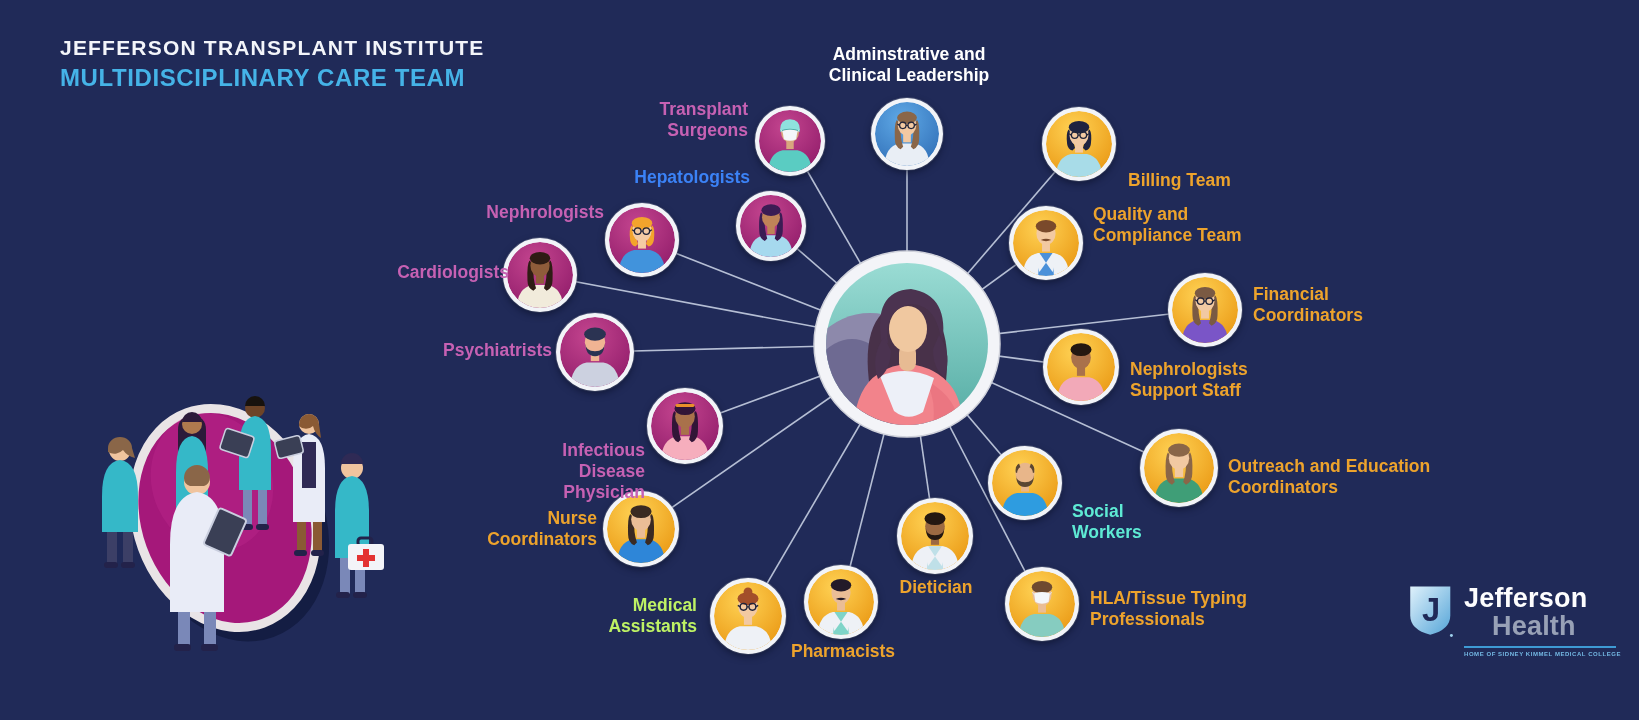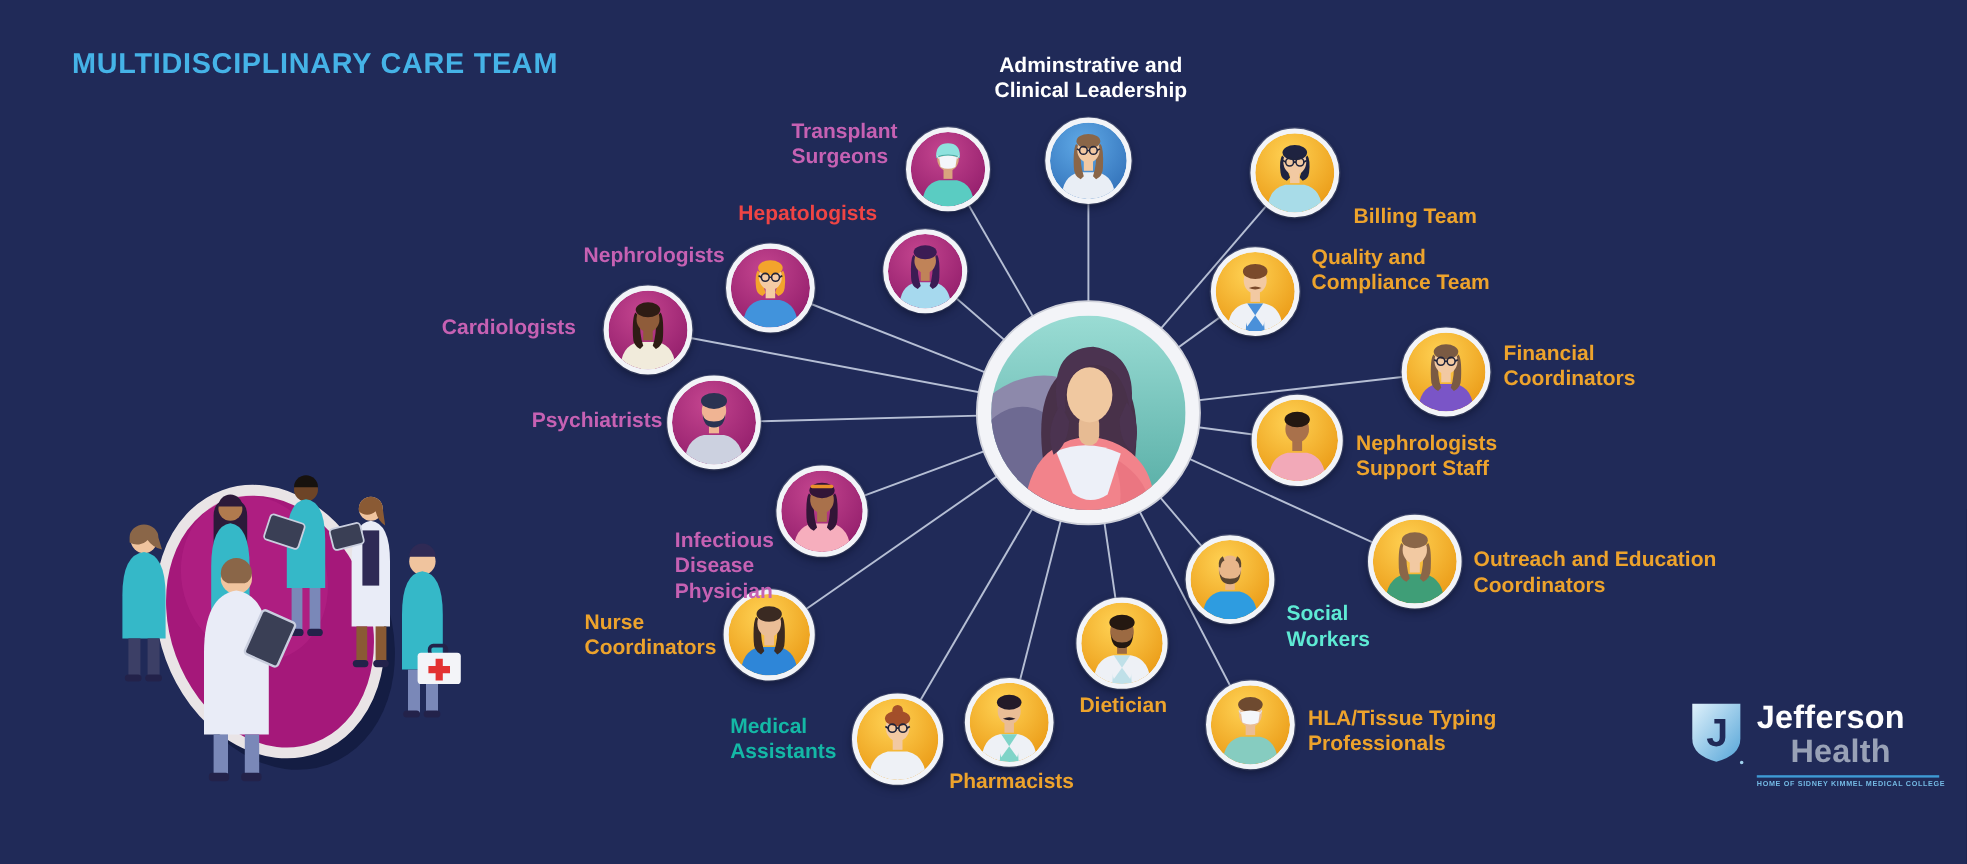--- a/index.html
+++ b/index.html
@@ -7,21 +7,21 @@
          font-family:"Liberation Sans","DejaVu Sans",sans-serif;}
   #connectors{position:absolute;left:0;top:0;z-index:1;}
   .header{position:absolute;left:60px;top:36px;z-index:3;}
   .header .t1{font-size:21px;font-weight:600;letter-spacing:1.2px;color:#f3f5fa;}
   .header .t2{font-size:24px;font-weight:700;letter-spacing:.6px;color:#45b3e7;margin-top:4px;}
   .node-ring{position:absolute;z-index:4;box-sizing:border-box;border:4px solid #f2f4f8;border-radius:50%;
              overflow:hidden;background:#f2f4f8;
              box-shadow:0 3px 7px rgba(8,12,35,.55), 0 0 0 1px rgba(150,155,175,.35);}
   .node-ring svg{display:block;width:100%;height:100%;}
   .node-label{position:absolute;z-index:5;font-size:17.5px;font-weight:600;line-height:21px;white-space:nowrap;}
-  .node-label.align-right{text-align:left;transform:translateX(-100%);}
+  .node-label.align-right{text-align:right;transform:translateX(-100%);}
   .node-label.align-center{text-align:center;transform:translateX(-50%);}
   .center-hub{position:absolute;z-index:4;}
   .illu{position:absolute;z-index:2;}
   .logo{position:absolute;left:1408px;top:584px;z-index:3;width:230px;}
   .logo-row{display:flex;align-items:flex-start;}
   .logo-shield{width:46px;height:54px;margin-right:10px;flex:none;}
   .logo-name1{font-size:27px;font-weight:700;color:#fdfdfe;line-height:28px;letter-spacing:.2px;}
   .logo-name2{font-size:27px;font-weight:700;color:#98a1b6;line-height:28px;letter-spacing:.2px;margin-left:28px;}
   .logo-rule{height:1.5px;background:#3e9ad4;width:152px;margin:6px 0 3px 56px;}
   .logo-tagline{font-size:6px;font-weight:700;letter-spacing:.55px;color:#74b9e4;margin-left:56px;white-space:nowrap;}
@@ -46,20 +46,21 @@
       <line x1="907" y1="344" x2="1042" y2="604" stroke="#c6cfe2" stroke-width="1.6" opacity="0.9"></line>
       <line x1="907" y1="344" x2="1025" y2="483" stroke="#c6cfe2" stroke-width="1.6" opacity="0.9"></line>
       <line x1="907" y1="344" x2="1179" y2="468" stroke="#c6cfe2" stroke-width="1.6" opacity="0.9"></line>
       <line x1="907" y1="344" x2="1081" y2="367" stroke="#c6cfe2" stroke-width="1.6" opacity="0.9"></line>
       <line x1="907" y1="344" x2="1205" y2="310" stroke="#c6cfe2" stroke-width="1.6" opacity="0.9"></line>
       <line x1="907" y1="344" x2="1046" y2="243" stroke="#c6cfe2" stroke-width="1.6" opacity="0.9"></line>
       <line x1="907" y1="344" x2="1079" y2="144" stroke="#c6cfe2" stroke-width="1.6" opacity="0.9"></line>
     </svg>
 
   <div class="header">
+    <div class="t1">JEFFERSON TRANSPLANT INSTITUTE</div>
     <div class="t2">MULTIDISCIPLINARY CARE TEAM</div>
   </div>
 
   <div class="center-hub" style="left:812px;top:249px;">
     <svg width="190" height="190" viewBox="0 0 190 190">
       <defs>
         <linearGradient id="cbg" x1="0" y1="0" x2="0" y2="1">
           <stop offset="0" stop-color="#9adcd4"></stop>
             <stop offset="1" stop-color="#55aca4"></stop>
         </linearGradient>
@@ -261,21 +262,21 @@
           <g clip-path="url(#c2)">
             <path d="M15 102 Q15 70 38 65 L62 65 Q85 70 85 102 Z" fill="#a6d9ee"></path>
             <path d="M34 28 Q30 34 31 58 Q31 70 40 74 L44 70 Q39 56 40 34 Z" fill="#3b1c54"></path>
             <path d="M66 28 Q70 34 69 58 Q69 70 60 74 L56 70 Q61 56 60 34 Z" fill="#3b1c54"></path>
             <rect x="44" y="48" width="12" height="15" fill="#c08358"></rect>
             <ellipse cx="50" cy="36" rx="14.5" ry="16.5" fill="#c08358"></ellipse>
             <ellipse cx="50" cy="24.5" rx="15.5" ry="9.5" fill="#3b1c54"></ellipse>
           </g>
         </svg>
       </div>
-      <div class="node-label align-right" style="color: #ef4444; left: 731px; top: 167px;">
+      <div class="node-label align-right" style="color: #3b82f6; left: 750px; top: 167px;">
         <div>Hepatologists</div>
       </div>
     </div>
 
     <div>
       <div class="node-ring" style="left: 605px; top: 203px; width: 74px; height: 74px;">
         <svg viewBox="0 0 100 100" xmlns="http://www.w3.org/2000/svg">
           <defs>
             <radialGradient id="g3" cx="42%" cy="28%" r="85%">
               <stop offset="0" stop-color="#c4458f"></stop>
@@ -324,21 +325,21 @@
           <g clip-path="url(#c4)">
             <path d="M15 102 Q15 70 38 65 L62 65 Q85 70 85 102 Z" fill="#f1ebdb"></path>
             <path d="M34 28 Q30 34 31 58 Q31 70 40 74 L44 70 Q39 56 40 34 Z" fill="#2e1c14"></path>
             <path d="M66 28 Q70 34 69 58 Q69 70 60 74 L56 70 Q61 56 60 34 Z" fill="#2e1c14"></path>
             <rect x="44" y="48" width="12" height="15" fill="#8f5c3a"></rect>
             <ellipse cx="50" cy="36" rx="14.5" ry="16.5" fill="#8f5c3a"></ellipse>
             <ellipse cx="50" cy="24.5" rx="15.5" ry="9.5" fill="#2e1c14"></ellipse>
           </g>
         </svg>
       </div>
-      <div class="node-label align-right" style="color: rgb(198, 97, 179); left: 480px; top: 262px;">
+      <div class="node-label align-right" style="color: rgb(198, 97, 179); left: 509px; top: 262px;">
         <div>Cardiologists</div>
       </div>
     </div>
 
     <div>
       <div class="node-ring" style="left: 556px; top: 313px; width: 78px; height: 78px;">
         <svg viewBox="0 0 100 100" xmlns="http://www.w3.org/2000/svg">
           <defs>
             <radialGradient id="g5" cx="42%" cy="28%" r="85%">
               <stop offset="0" stop-color="#c4458f"></stop>
@@ -445,21 +446,21 @@
             <g stroke="#20243a" stroke-width="2" fill="none">
               <circle cx="43.5" cy="36.5" r="5"></circle>
               <circle cx="56.5" cy="36.5" r="5"></circle>
               <path d="M48.5 36.5 H51.5"></path>
               <path d="M38.5 36.5 L35 34.5"></path>
               <path d="M61.5 36.5 L65 34.5"></path>
             </g>
           </g>
         </svg>
       </div>
-      <div class="node-label align-right" style="color: #14b8a6; left: 697px; top: 595px;">
+      <div class="node-label align-right" style="color: #bef264; left: 697px; top: 595px;">
         <div>Medical</div>
         <div>Assistants</div>
       </div>
     </div>
 
     <div>
       <div class="node-ring" style="left: 804px; top: 565px; width: 74px; height: 74px;">
         <svg viewBox="0 0 100 100" xmlns="http://www.w3.org/2000/svg">
           <defs>
             <radialGradient id="g9" cx="42%" cy="28%" r="85%">

